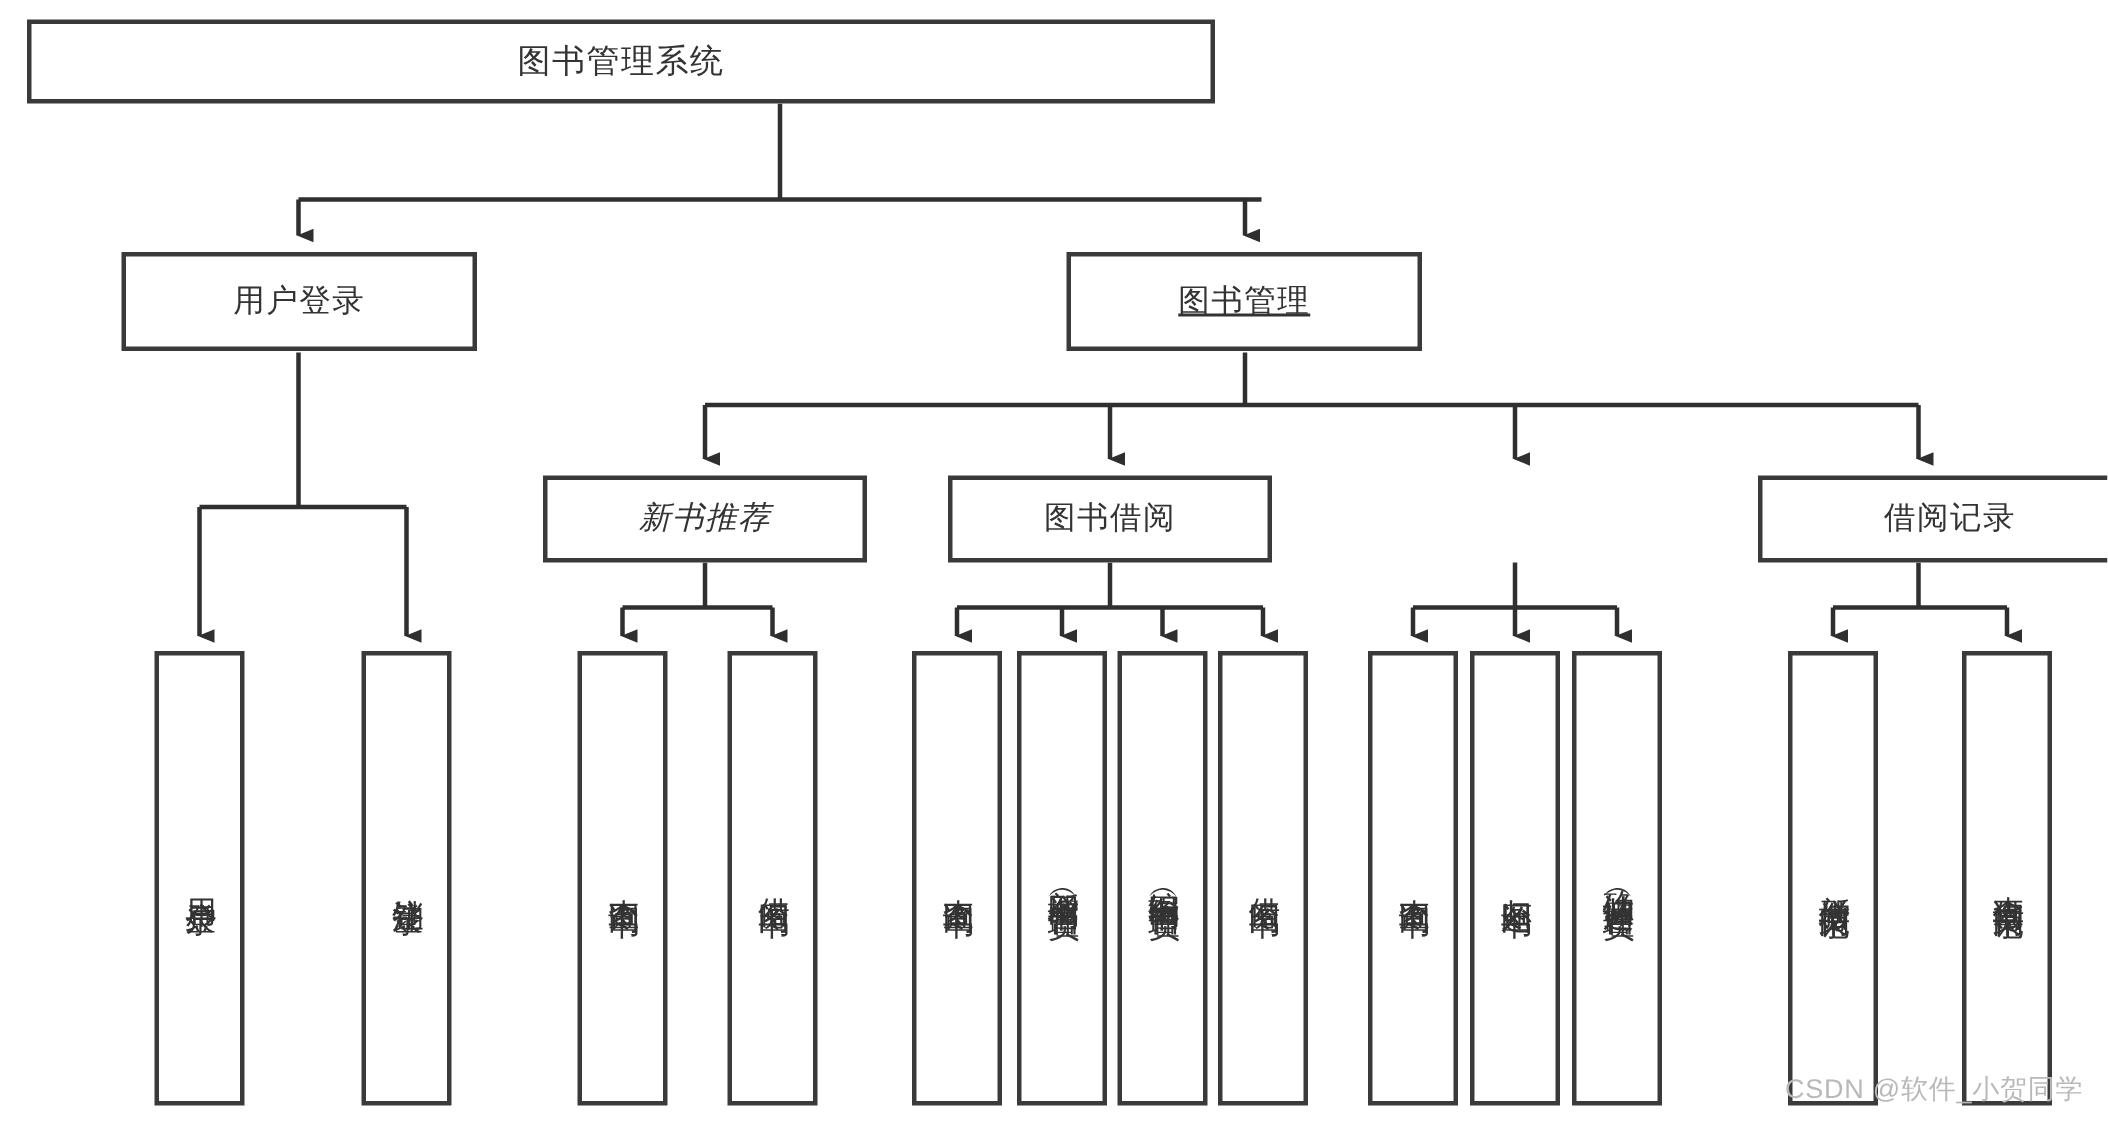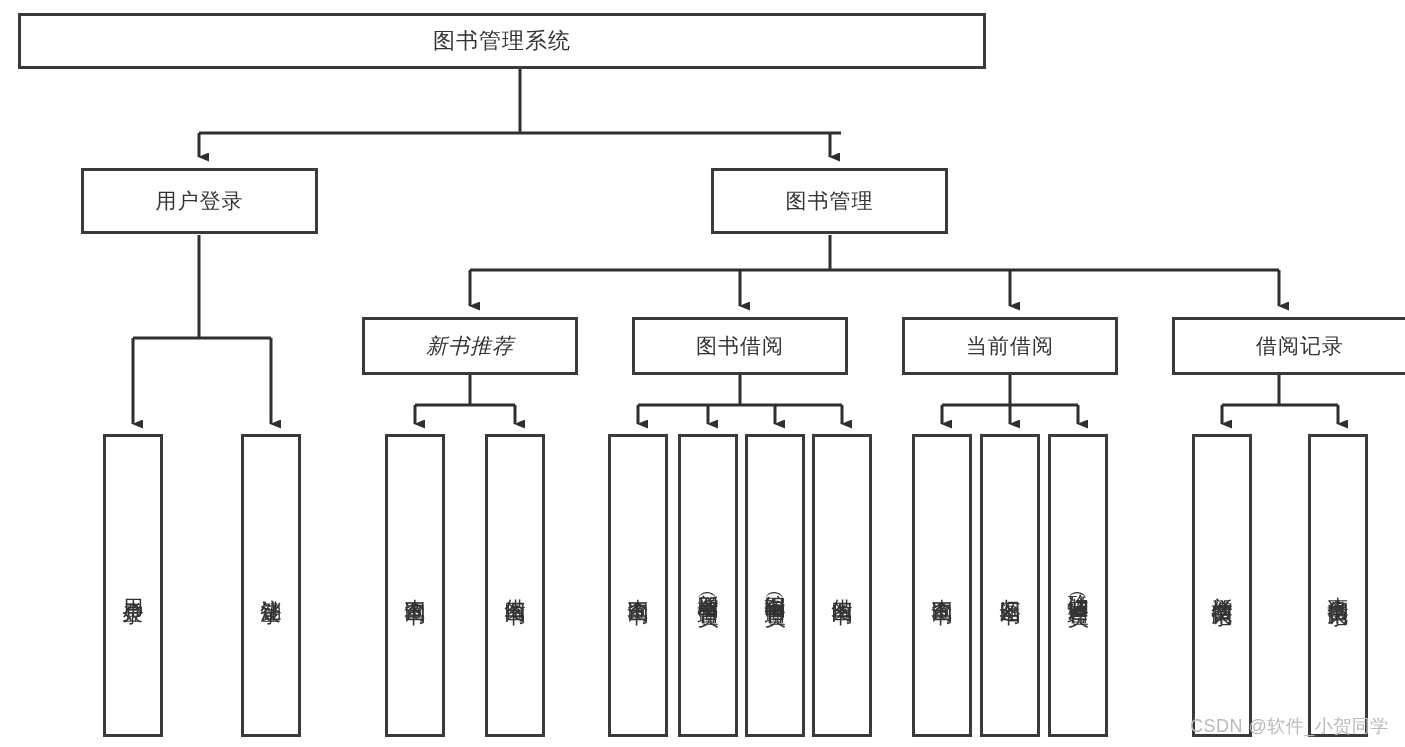--- a/index.html
+++ b/index.html
@@ -115,39 +115,36 @@
       <path d="M1010,405 L1010,424" marker-end="url(#arrow)"></path>
       <path d="M1078,405 L1078,424" marker-end="url(#arrow)"></path>
 
       <path d="M1279,375 L1279,405"></path>
       <path d="M1222,405 L1338,405"></path>
       <path d="M1222,405 L1222,424" marker-end="url(#arrow)"></path>
       <path d="M1338,405 L1338,424" marker-end="url(#arrow)"></path>
     </g>
   </svg>
 
-  <div class="node root" style="left:18px; top:13px; width:968px; height:56px;">
+  <div class="node root" style="left:18px; top:13px; width:792px; height:56px;">
     <span class="node-label">图书管理系统</span>
   </div>
 
   <div class="node" style="left:81px; top:168px; width:237px; height:66px;">
     <span class="node-label">用户登录</span>
   </div>
-  <div class="node" style="left:711px; top:168px; width:237px; height:66px;">
+  <div class="node" style="left:711px; top:168px; width:237px; height:66px;text-decoration:underline;">
     <span class="node-label">图书管理</span>
   </div>
 
   <div class="node" style="left:362px; top:317px; width:216px; height:58px;font-style:italic;">
     <span class="node-label">新书推荐</span>
   </div>
   <div class="node" style="left:632px; top:317px; width:216px; height:58px;">
     <span class="node-label">图书借阅</span>
-  </div>
-  <div class="node" style="left:902px; top:317px; width:216px; height:58px;">
-    <span class="node-label">当前借阅</span>
   </div>
   <div class="node" style="left:1172px; top:317px; width:256px; height:58px;">
     <span class="node-label">借阅记录</span>
   </div>
 
   <div class="node leaf" style="left:103px; top:434px; width:60px; height:303px;">
     <span class="node-label">用户登录</span>
   </div>
   <div class="node leaf" style="left:241px; top:434px; width:60px; height:303px;">
     <span class="node-label">注销登录</span>

